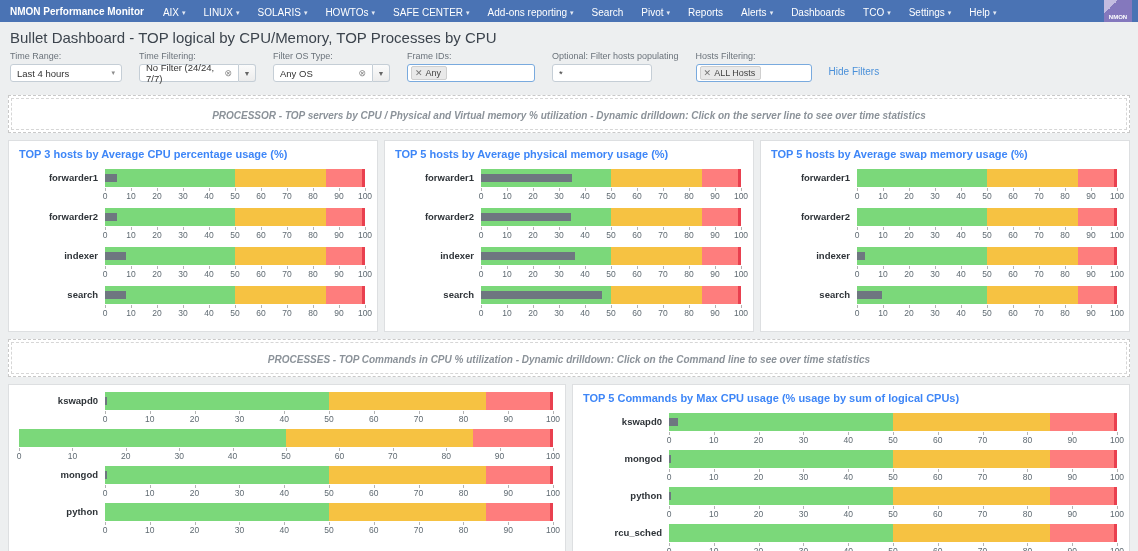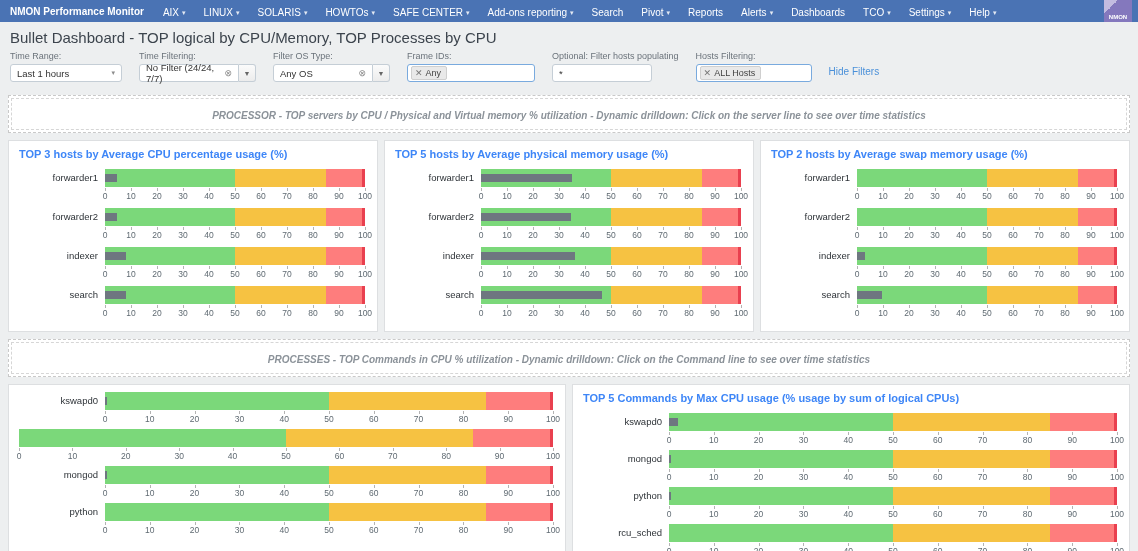--- a/index.html
+++ b/index.html
@@ -71,21 +71,21 @@
   }
   .section-divider span { font-size:10px; font-style:italic; font-weight:bold; color:#8b9299; }
 
   
   .panel-row { display:flex; gap:6px; margin:0 8px 7px 8px; }
   .panel { background:#fff; border:1px solid #dddfe1; flex:1; padding:7px 12px 6px 10px; }
   .panel-title { font-size:11px; font-weight:bold; color:#3e86f7; margin-bottom:9px; }
 
   .bullet-row { display:flex; cursor:pointer; }
   .bullet-label {
-    width:86px; text-align:right; padding-right:7px; font-size:9.5px; font-weight:normal;
+    width:86px; text-align:right; padding-right:7px; font-size:9.5px; font-weight:bold;
     color:#2e3338; line-height:18px; white-space:nowrap;
   }
   .bullet-chart { flex:1; }
   .band { position:relative; height:18px; overflow:hidden; }
   .range { position:absolute; top:0; bottom:0; }
   .measure { position:absolute; top:5px; height:8px; }
   .endmark { position:absolute; right:0; width:3px; top:0; bottom:0; }
   .axis { position:relative; height:15px; margin-bottom:3px; }
   .tickmark { position:absolute; width:1px; height:3px; background:#b3b3b3; top:1px; }
   .ticklbl { position:absolute; transform:translateX(-50%); top:4px; font-size:8.5px; color:#5f6a72; }
@@ -144,21 +144,21 @@
 
 <div class="header-row">
   <div class="page-title">Bullet Dashboard - TOP logical by CPU/Memory, TOP Processes by CPU</div>
 </div>
 
 <div class="filter-bar">
 
   <div>
     <span class="filter-label">Time Range:</span>
     <div class="control select-control">
-      <span>Last 1 hours</span>
+      <span>Last 4 hours</span>
       <span class="nav-caret" style="color:#777">▾</span>
     </div>
   </div>
 
   <div>
     <span class="filter-label">Time Filtering:</span>
     <div class="combo-wrap">
       <div class="control combo-text">
         <span>No Filter (24/24, 7/7)</span>
         <span class="clear-x">⊗</span>
@@ -505,21 +505,21 @@
               <div class="tickmark" style="left: 90%;"></div>
               <div class="ticklbl" style="left: 90%;">90</div>
               <div class="tickmark" style="left: 100%;"></div>
               <div class="ticklbl" style="left: 100%;">100</div>
             </div>
           </div>
         </div>
       </div>
   </div>
   <div class="panel">
-    <div class="panel-title">TOP 2 hosts by Average swap memory usage (%)</div>
+    <div class="panel-title">TOP 5 hosts by Average swap memory usage (%)</div>
     <div class="panel-body">
         <div class="bullet-row">
           <div class="bullet-label">forwarder1</div>
           <div class="bullet-chart">
             <div class="band">
               <div class="range" style="left: 0%; width: 50%; background: rgb(123, 216, 122);"></div>
               <div class="range" style="left: 50%; width: 35%; background: rgb(246, 194, 66);"></div>
               <div class="range" style="left: 85%; width: 15%; background: rgb(254, 125, 125);"></div>
               <div class="endmark" style="background: rgb(233, 64, 79);"></div>
             </div>

